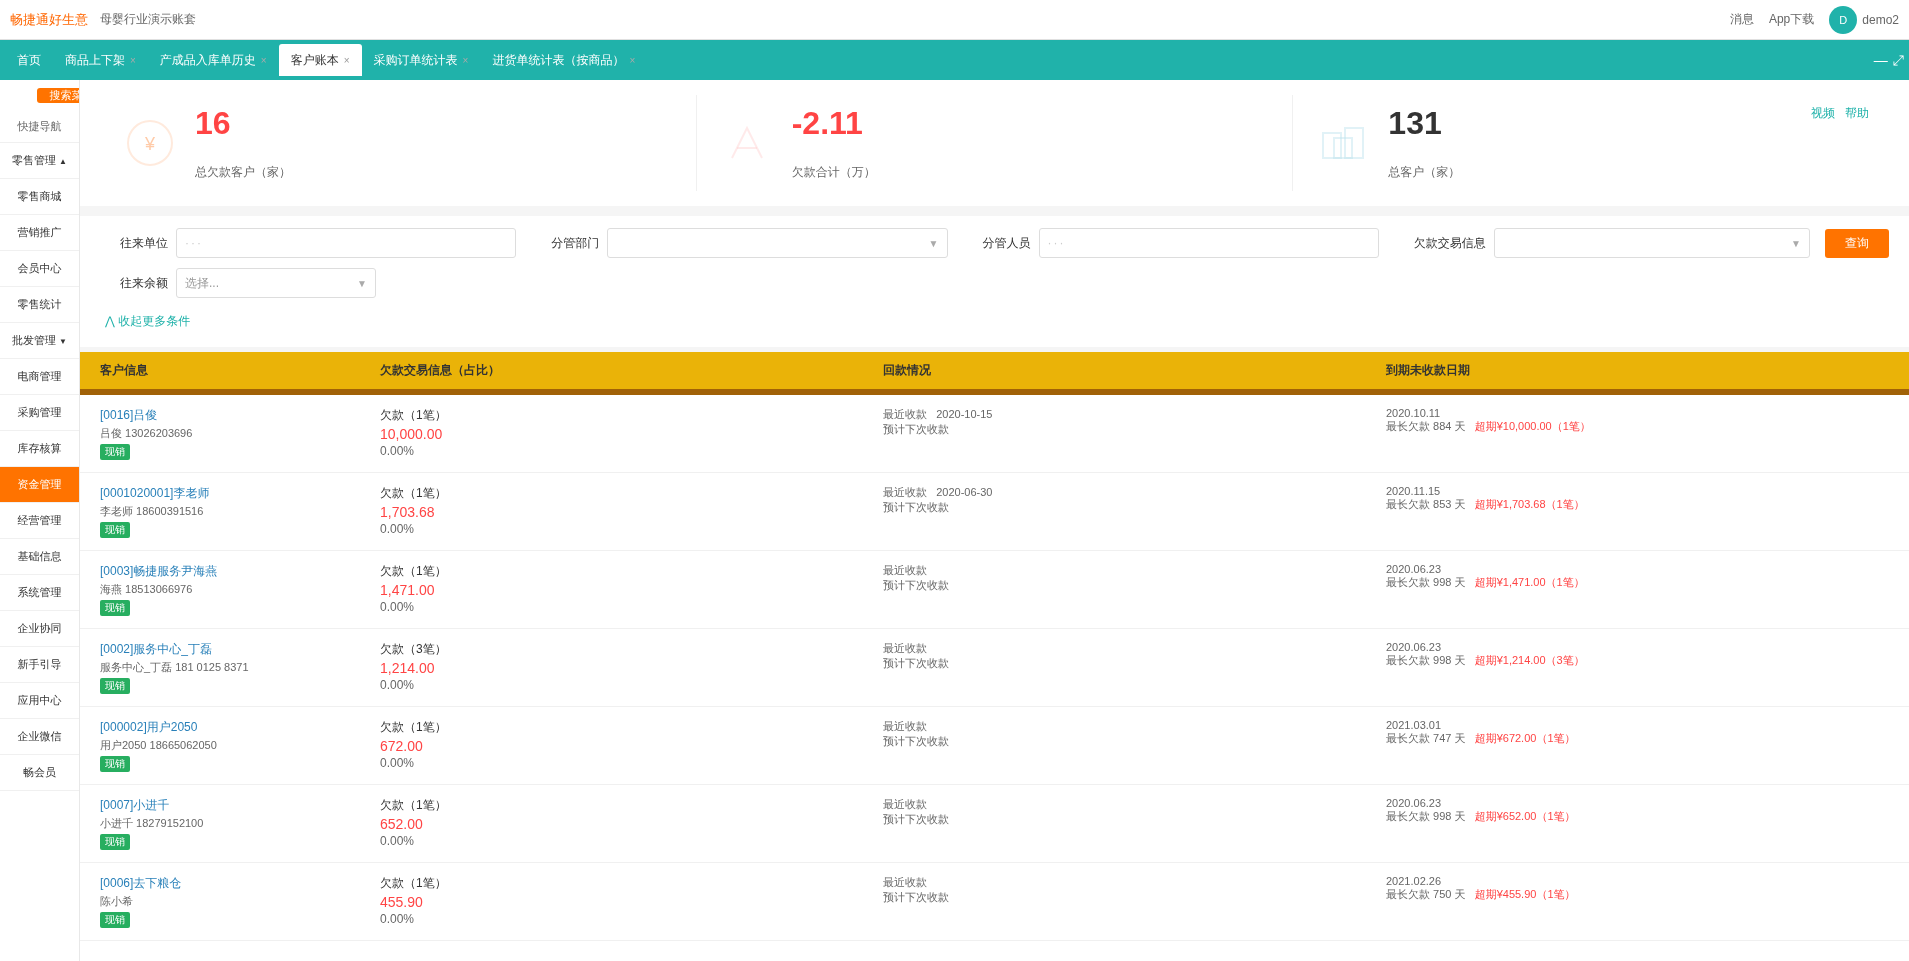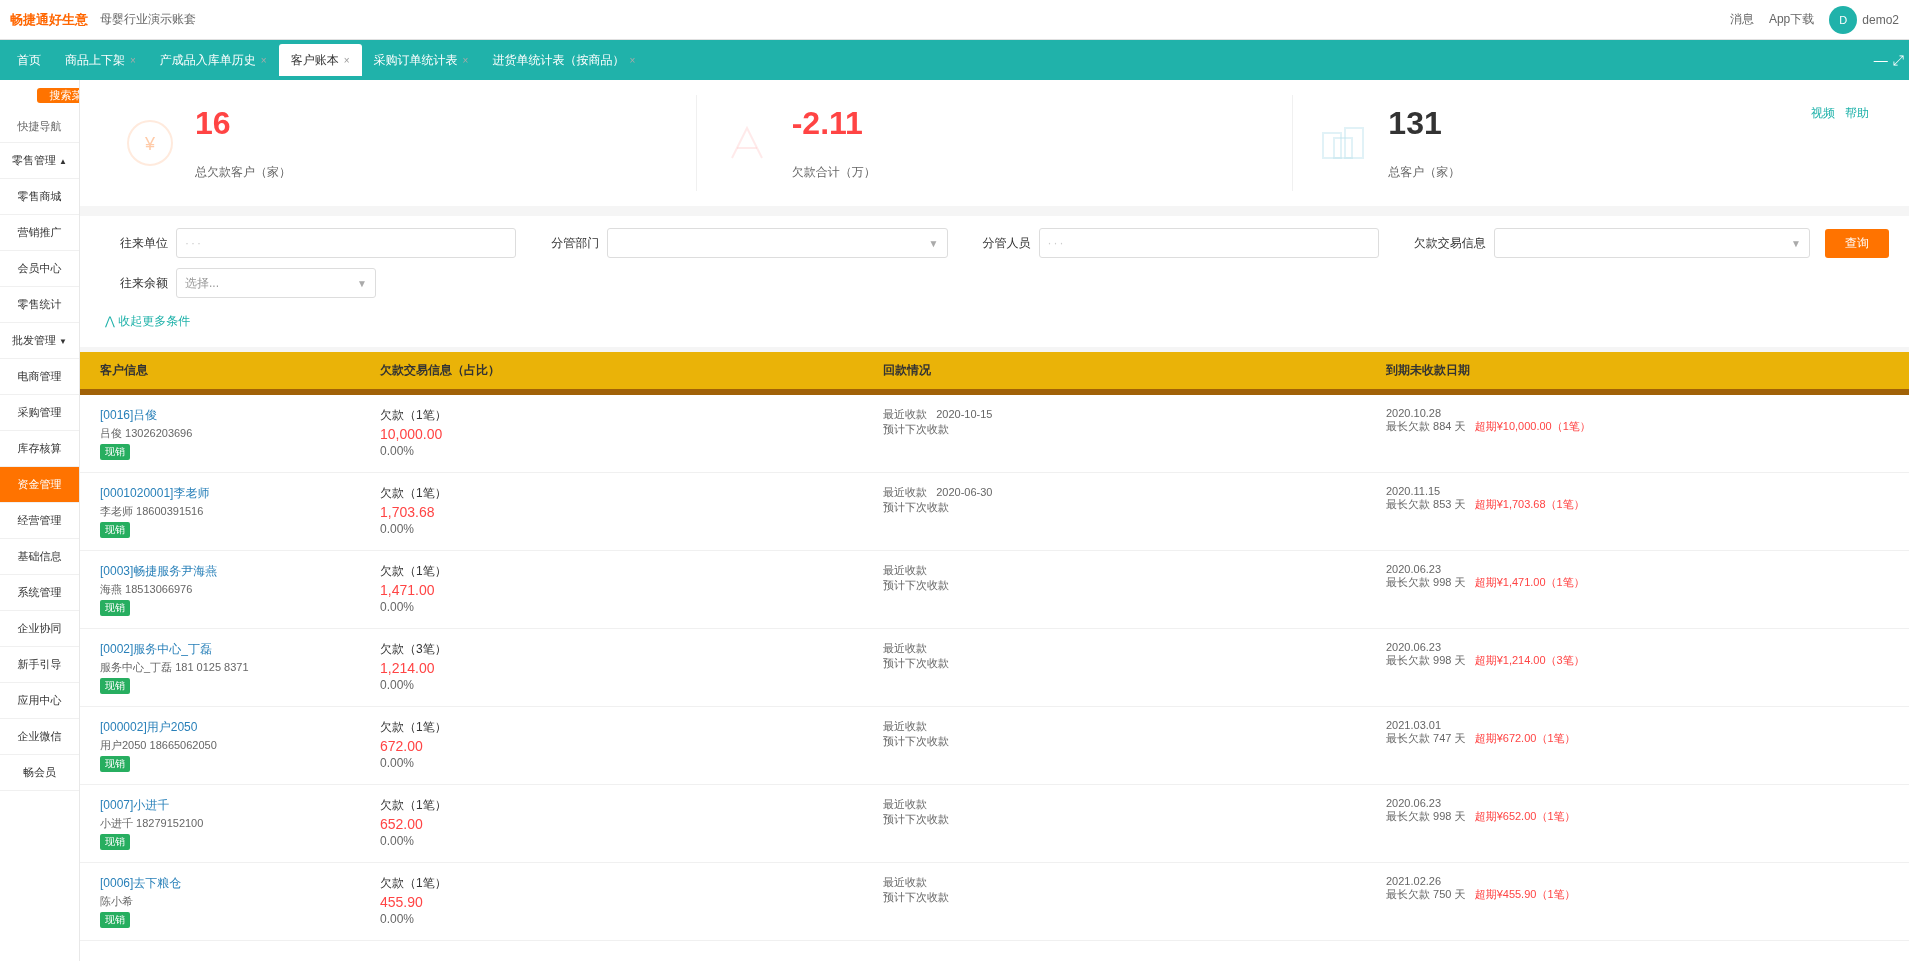--- a/index.html
+++ b/index.html
@@ -2,21 +2,21 @@
 <html><head>
   <meta charset="utf-8">
   <style>
     * { box-sizing: border-box; margin: 0; padding: 0; }
     body { font-family: 'Microsoft YaHei', Arial, sans-serif; font-size: 12px; background: #f5f5f5; color: #333; overflow: hidden; height: 961px; width: 1909px; }
 
     
     .app-container { display: flex; flex-direction: column; height: 100%; }
     .top-bar { height: 40px; background: #fff; display: flex; align-items: center; padding: 0 10px; border-bottom: 1px solid #e0e0e0; }
     .logo-area { display: flex; align-items: center; width: 80px; }
-    .logo-text { color: #ff6600; font-size: 13px; font-weight: bold; }
+    .logo-text { color: #ff6600; font-size: 13px; font-weight: normal; }
     .company-name { color: #666; font-size: 12px; margin-left: 10px; }
     .top-right { margin-left: auto; display: flex; align-items: center; gap: 15px; color: #666; font-size: 12px; }
     .avatar-area { display: flex; align-items: center; gap: 5px; }
     .avatar-circle { width: 28px; height: 28px; border-radius: 50%; background: #20b2aa; display: flex; align-items: center; justify-content: center; color: white; font-size: 11px; }
 
     
     .nav-tabs { height: 40px; background: #20b2aa; display: flex; align-items: center; padding: 0 5px; }
     .nav-tab { padding: 0 12px; height: 32px; display: flex; align-items: center; color: #fff; cursor: pointer; font-size: 12px; border-radius: 3px 3px 0 0; gap: 5px; white-space: nowrap; }
     .nav-tab.home { background: transparent; }
     .nav-tab.active { background: #fff; color: #333; }
@@ -333,21 +333,21 @@
       <div class="debt-percent">0.00%</div>
     </div>
     <div class="col-return">
       <div class="return-date">
         <span>最近收款</span>
         <span>&nbsp;&nbsp;2020-10-15</span>
       </div>
       <div class="return-next">预计下次收款</div>
     </div>
     <div class="col-date">
-      <div class="overdue-info">2020.10.28</div>
+      <div class="overdue-info">2020.10.11</div>
       <div class="overdue-info">
         最长欠款 884 天 &nbsp;
         <span class="overdue-link">超期¥10,000.00（1笔）</span>
       </div>
     </div>
   </div>
             <div class="table-row">
     <div class="col-customer">
       <div style="cursor:pointer;">
         <a class="customer-name" href="#">[0001020001]李老师</a>

